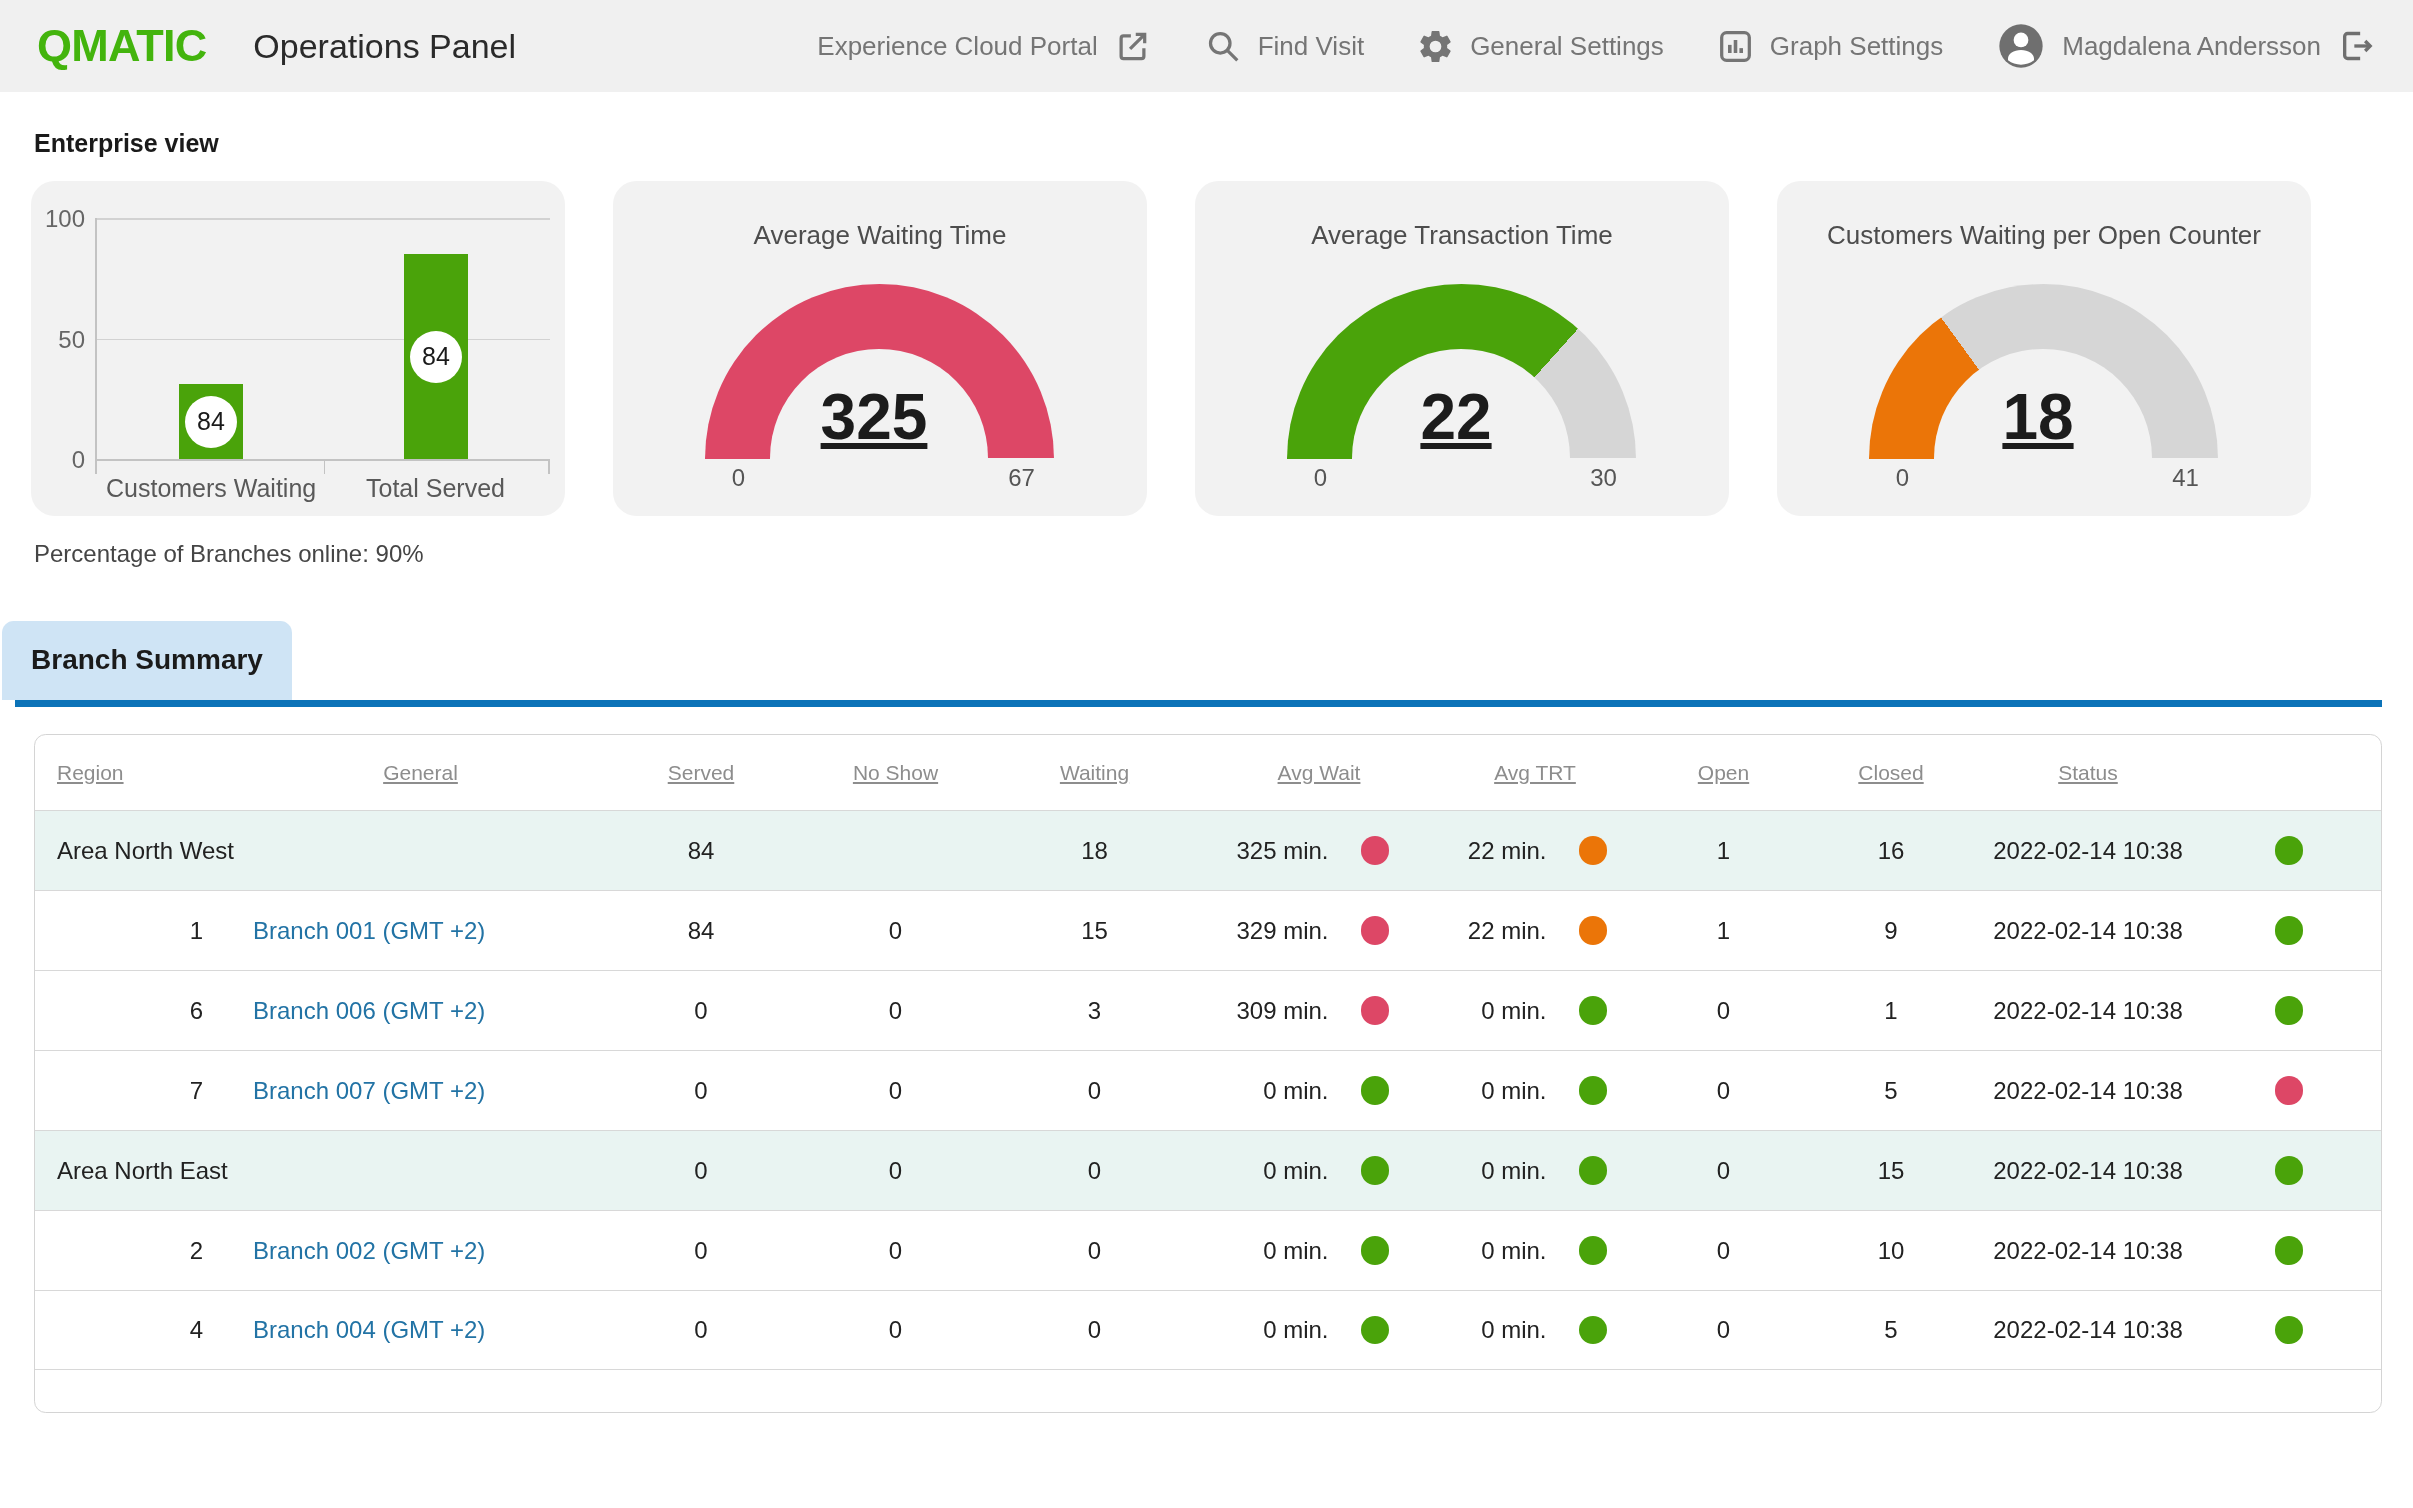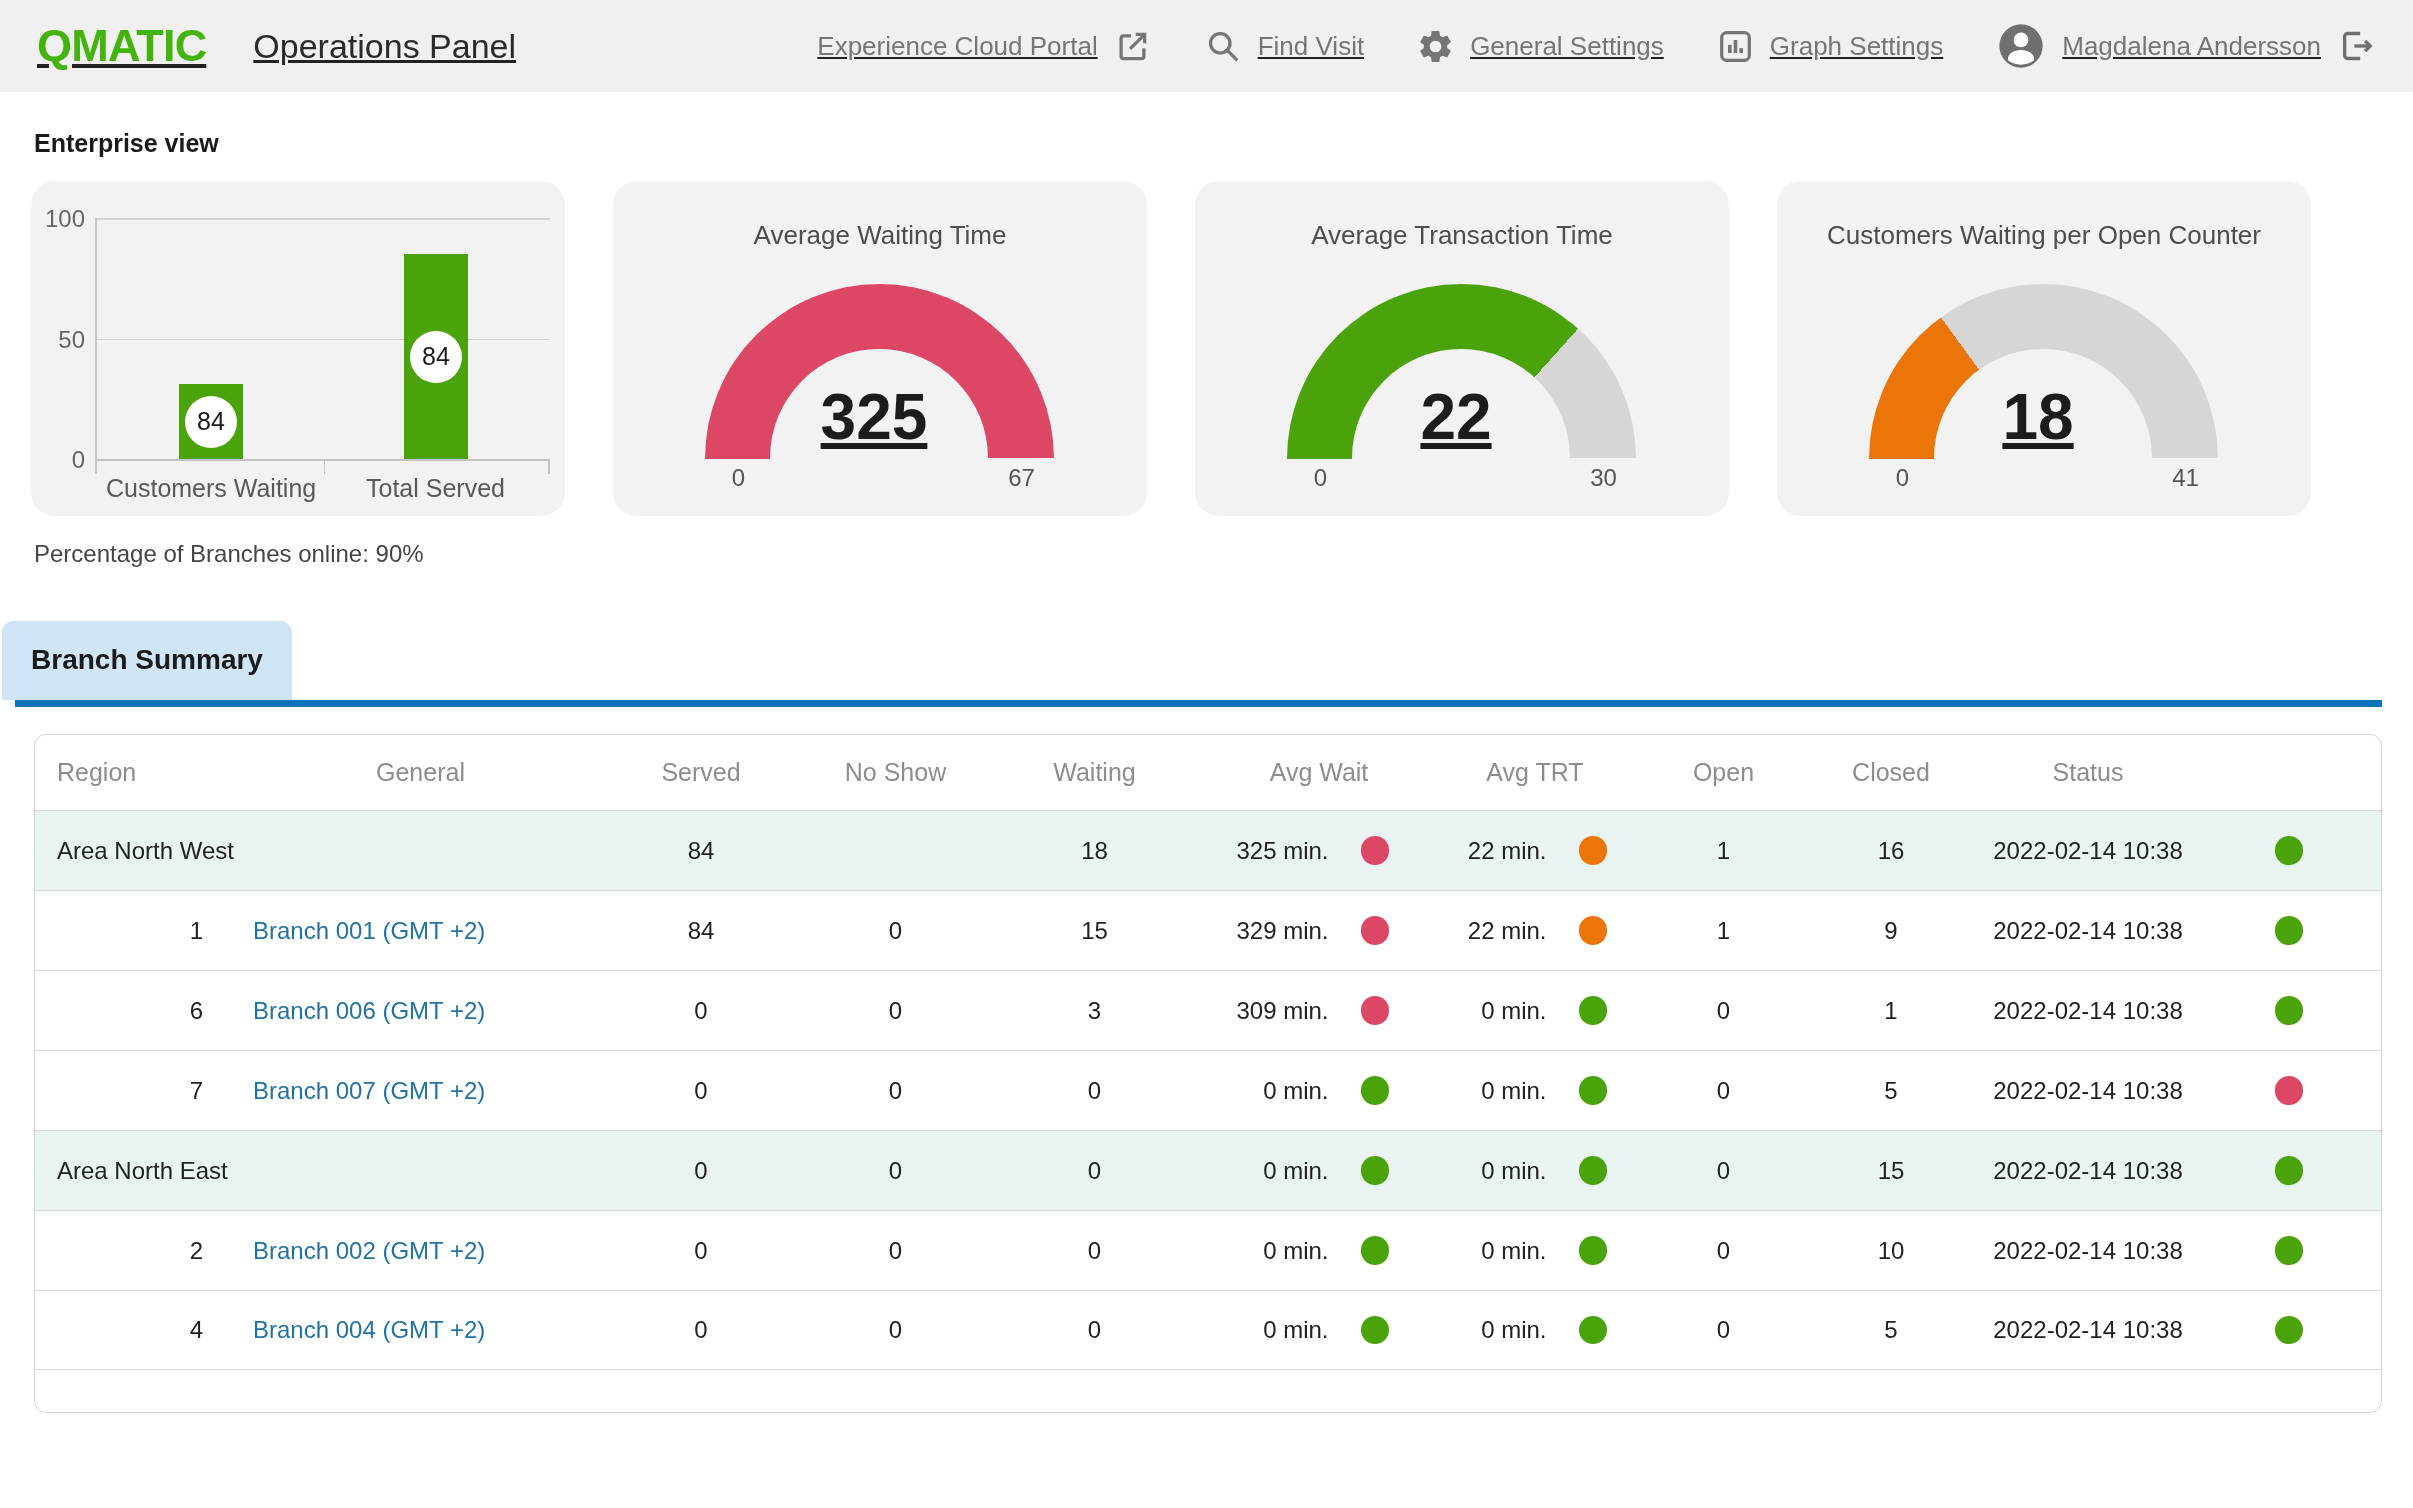--- a/index.html
+++ b/index.html
@@ -1,21 +1,21 @@
 <!DOCTYPE html>
 <html style="font-size:13.4px"><head>
 <meta charset="utf-8">
 <style>
   * { box-sizing: border-box; margin: 0; padding: 0; }
   html,body { width:2413px; height:1508px; background:#ffffff;
     font-family:"Liberation Sans", sans-serif; color:#222; }
 
   
   .topbar { height:92px; background:#f0f0f0; display:flex; align-items:center;
-    padding:0 37px;text-decoration:underline; }
+    padding:0 37px; }
   .logo { font-size:45px; font-weight:800; letter-spacing:-0.8px; color:#43b40d; }
   .app-title { font-size:34px; color:#2a2a2a; margin-left:47px;text-align:right; }
   .nav { margin-left:auto; display:flex; align-items:center; gap:52px; }
   .nav-item { display:flex; align-items:center; gap:15px; color:#757575;
     font-size:26px; cursor:pointer; white-space:nowrap; }
   .nav-item svg { display:block; }
 
   
   .section-label { margin:37px 0 0 34px; font-size:25px; font-weight:700; color:#1a1a1a; height:35px; }
   .kpi-row { display:flex; gap:48px; margin:17px 0 0 31px; }
@@ -61,21 +61,21 @@
   
   .table-card { margin:27px 0 0 34px; width:2348px; background:#fff;
     border:0.8px solid #d4d4d4; border-radius:11.7px; overflow:hidden; padding-bottom:42px; }
   .t-head, .t-row { display:grid;
     grid-template-columns:218px 335px 226px 163px 235px 214px 218px 159px 176px 218px 1fr; }
   .t-head { height:75px; }
   .t-row { height:80px; border-top:1.7px solid #d8d8d8; }
   .t-row:last-child { border-bottom:1.7px solid #d8d8d8; }
   .t-row.area-row { background:#e9f4f2; }
   .cell { display:flex; align-items:center; justify-content:center; font-size:24px; color:#222; }
-  .t-head .cell { color:#8d8d8d; font-size:25px; }
+  .t-head .cell { color:#8d8d8d; font-size:21px;text-decoration:underline; }
   .cell.c-region { justify-content:flex-start; }
   .cell.c-region .area-name { padding-left:22px; }
   .cell.c-region .branch-num { width:100%; text-align:right; padding-right:50px; }
   .cell.c-branch { justify-content:flex-start; }
   .head-region { justify-content:flex-start; padding-left:22px; }
   .branch-link { color:#2273a5; cursor:pointer; }
   .cell.c-avg { justify-content:flex-end; padding-right:37px; }
   .cell.c-avg .val { margin-right:32px; }
   .dot { width:28.5px; height:28.5px; border-radius:50%; flex:none; }
 </style>

